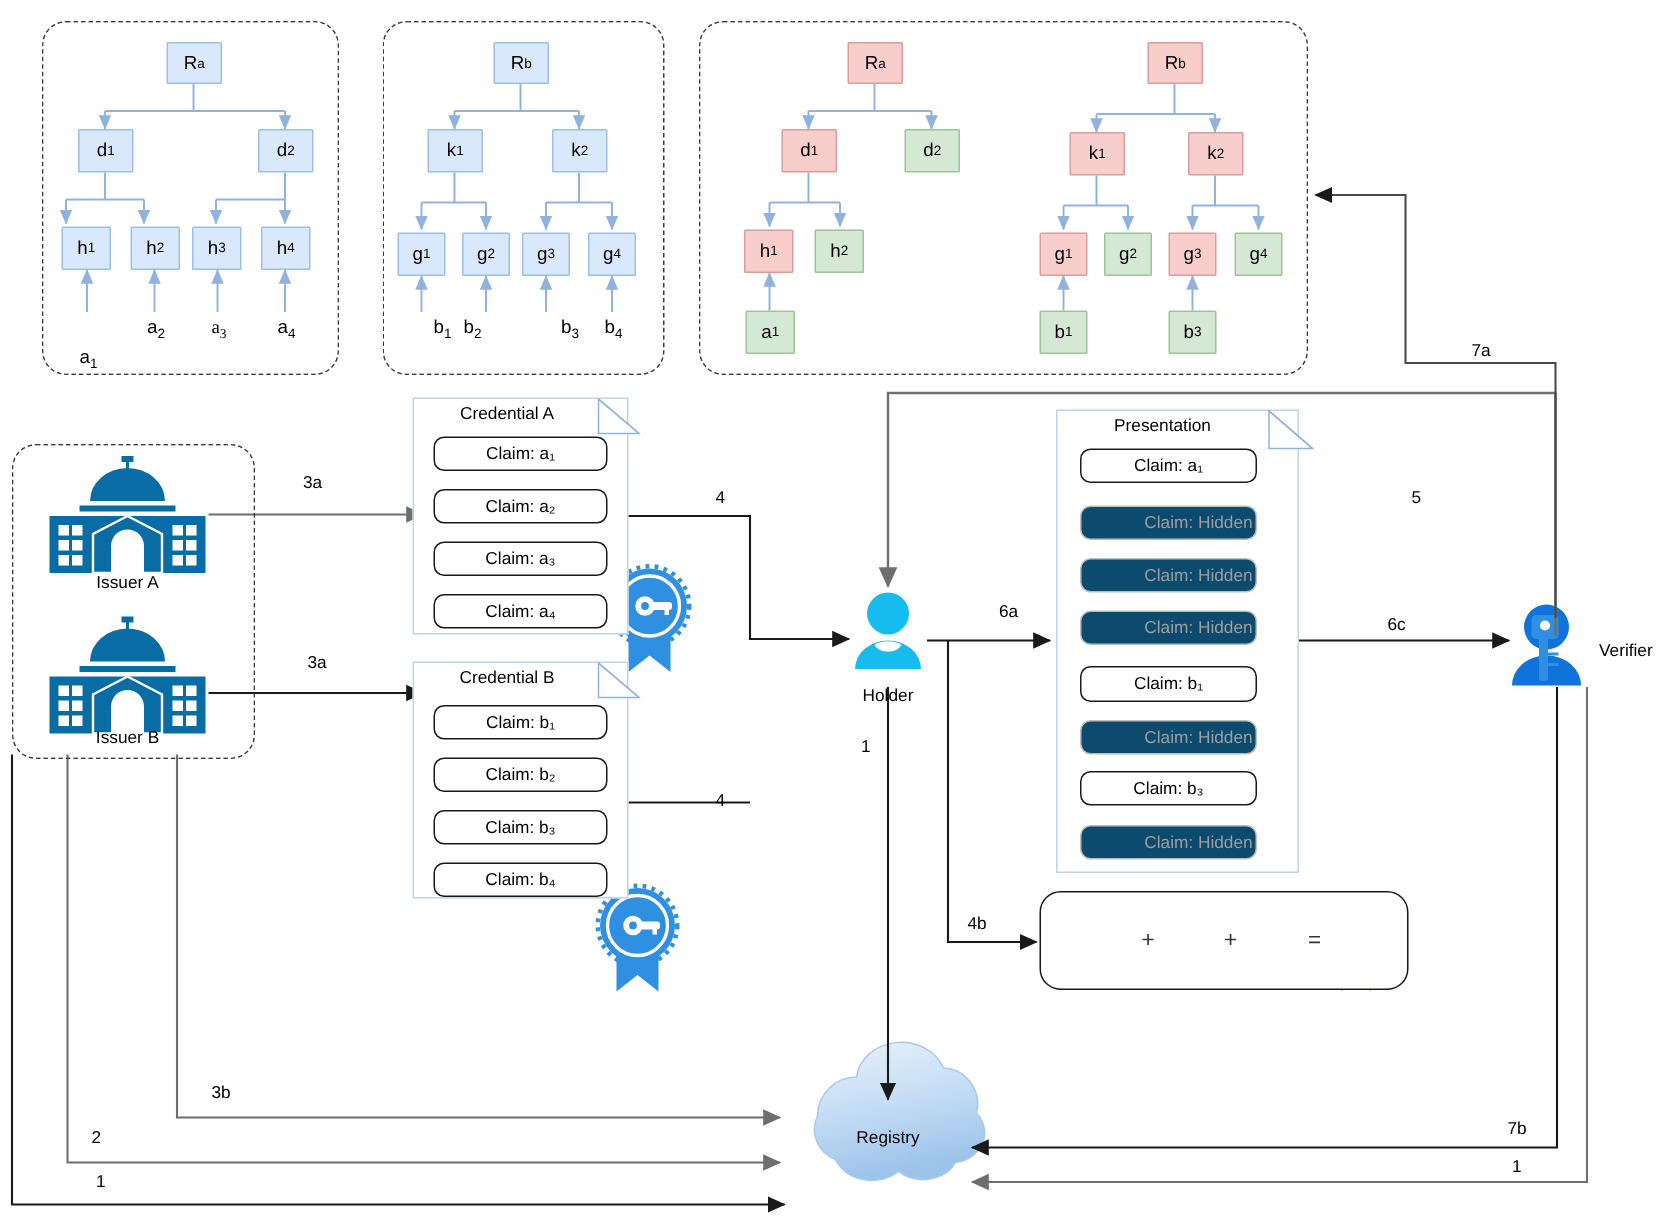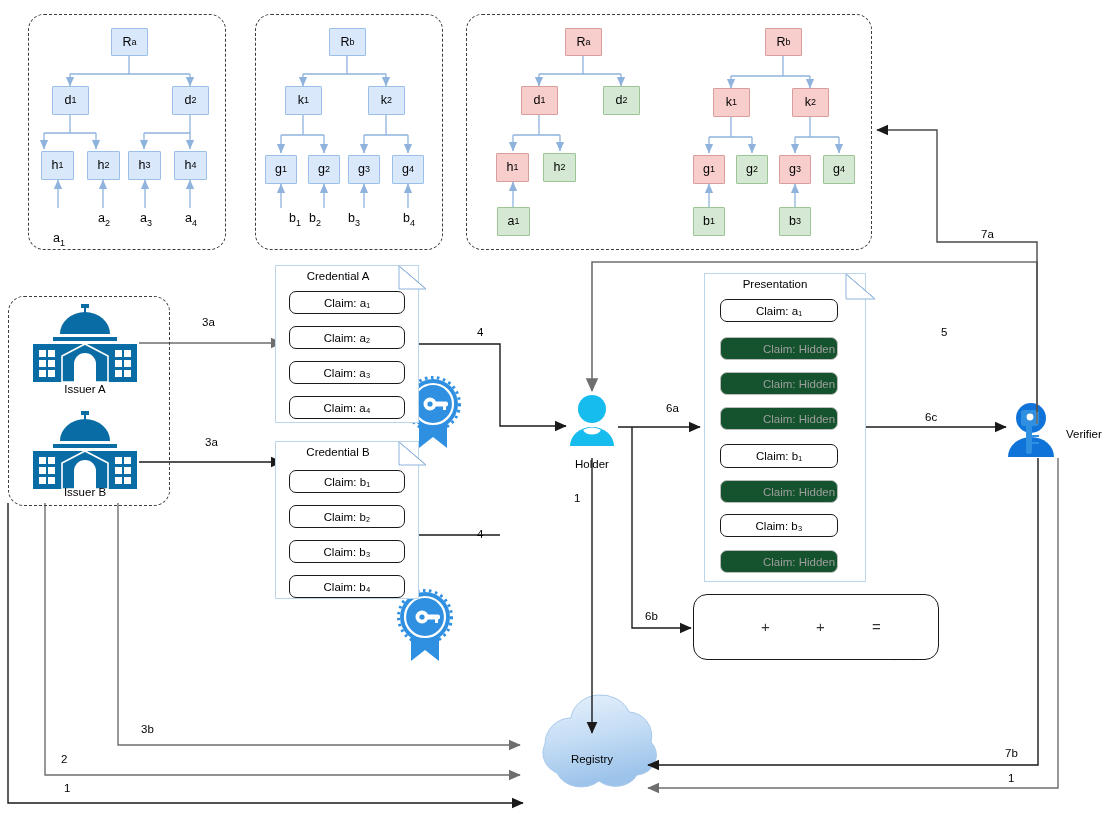--- a/index.html
+++ b/index.html
@@ -13,21 +13,21 @@
         font-size:12.5px;line-height:1;border-radius:1px;box-sizing:border-box;}
   .node.blue{background:#dae8fc;border:1px solid #9ac0e8;}
   .node.red{background:#f8cecc;border:1px solid #d79e9c;}
   .node.green{background:#d5e8d4;border:1px solid #9cc494;}
   .leaflabel{position:absolute;font-size:12.5px;text-align:center;}
   .sub{font-size:9px;vertical-align:sub;}
   
   .card{position:absolute;background:#fff;border:1px solid #bcd5ea;box-sizing:border-box;}
   .claim{position:absolute;box-sizing:border-box;display:flex;align-items:center;justify-content:center;
          border:1.3px solid #1a1a1a;border-radius:7px;background:#fff;font-size:11.5px;color:#000;}
-  .claim.hidden{border-color:#bdbdbd;color:#9e9e9e;background:#14532d;padding-left:40px;}
+  .claim.hidden{border-color:#bdbdbd;color:#9e9e9e;background:#0c4a6e;padding-left:40px;}
   .foldtri{position:absolute;}
   .lbl{position:absolute;font-size:11.5px;color:#000;white-space:nowrap;}
   .entlbl{position:absolute;font-size:11.5px;color:#000;white-space:nowrap;text-align:center;}
   .badgebox{position:absolute;border:1.6px solid #1a1a1a;border-radius:14px;background:#fff;box-sizing:border-box;}
   .plus{position:absolute;font-size:15px;color:#333;}
 </style>
 </head>
 <body>
 
 <div id="stage">
@@ -328,21 +328,21 @@
   <div class="node blue" style="left:128px;top:151px;width:33px;height:29px;">
       <span>h</span>
       <span class="sub">3</span>
     </div>
   <div class="node blue" style="left:174px;top:151px;width:33px;height:29px;">
       <span>h</span>
       <span class="sub">4</span>
     </div>
   <div class="leaflabel" style="left:48px;top:211px;width:22px;margin-top:20px;"><span>a</span><span class="sub">1</span></div>
   <div class="leaflabel" style="left:93px;top:211px;width:22px;"><span>a</span><span class="sub">2</span></div>
-  <div class="leaflabel" style="left:135px;top:211px;width:22px;"><span>a</span><span class="sub">3</span></div>
+  <div class="leaflabel" style="left:135px;top:211px;width:22px;font-family:Liberation Serif, serif;"><span>a</span><span class="sub">3</span></div>
   <div class="leaflabel" style="left:180px;top:211px;width:22px;"><span>a</span><span class="sub">4</span></div>
 
   <div class="node blue" style="left:329px;top:28px;width:37px;height:28px;">
       <span>R</span>
       <span class="sub">b</span>
     </div>
   <div class="node blue" style="left:285px;top:86px;width:37px;height:29px;">
       <span>k</span>
       <span class="sub">1</span>
     </div>
@@ -361,21 +361,21 @@
   <div class="node blue" style="left:348px;top:155px;width:32px;height:29px;">
       <span>g</span>
       <span class="sub">3</span>
     </div>
   <div class="node blue" style="left:392px;top:155px;width:32px;height:29px;">
       <span>g</span>
       <span class="sub">4</span>
     </div>
   <div class="leaflabel" style="left:260px;top:211px;width:22px;margin-left:24px;"><span>b</span><span class="sub">1</span></div>
   <div class="leaflabel" style="left:304px;top:211px;width:22px;"><span>b</span><span class="sub">2</span></div>
-  <div class="leaflabel" style="left:343px;top:211px;width:22px;"><span>b</span><span class="sub">3</span></div>
+  <div class="leaflabel" style="left:364px;top:211px;width:22px;text-align:right;"><span>b</span><span class="sub">3</span></div>
   <div class="leaflabel" style="left:398px;top:211px;width:22px;"><span>b</span><span class="sub">4</span></div>
 
   <div class="node red" style="left:565px;top:28px;width:37px;height:28px;">
       <span>R</span>
       <span class="sub">a</span>
     </div>
   <div class="node red" style="left:521px;top:86px;width:37px;height:29px;">
       <span>d</span>
       <span class="sub">1</span>
     </div>
@@ -481,21 +481,21 @@
   <div class="plus" style="left:816px;top:618px;">+</div>
   <div class="plus" style="left:872px;top:618px;">=</div>
 
   <div class="lbl" style="left:202px;top:316px;">3a</div>
   <div class="lbl" style="left:205px;top:436px;">3a</div>
   <div class="lbl" style="left:477px;top:326px;">4</div>
   <div class="lbl" style="left:477px;top:528px;">4</div>
   <div class="lbl" style="left:574px;top:492px;">1</div>
   <div class="lbl" style="left:941px;top:326px;">5</div>
   <div class="lbl" style="left:650px;top:402px;margin-left:16px;">6a</div>
-  <div class="lbl" style="left:645px;top:610px;">6b</div>
+  <div class="lbl" style="left:645px;top:610px;">4b</div>
   <div class="lbl" style="left:925px;top:411px;">6c</div>
   <div class="lbl" style="left:981px;top:228px;">7a</div>
   <div class="lbl" style="left:1005px;top:747px;">7b</div>
   <div class="lbl" style="left:141px;top:723px;">3b</div>
   <div class="lbl" style="left:61px;top:753px;">2</div>
   <div class="lbl" style="left:64px;top:782px;">1</div>
   <div class="lbl" style="left:1008px;top:772px;">1</div>
 
 </div>
 

